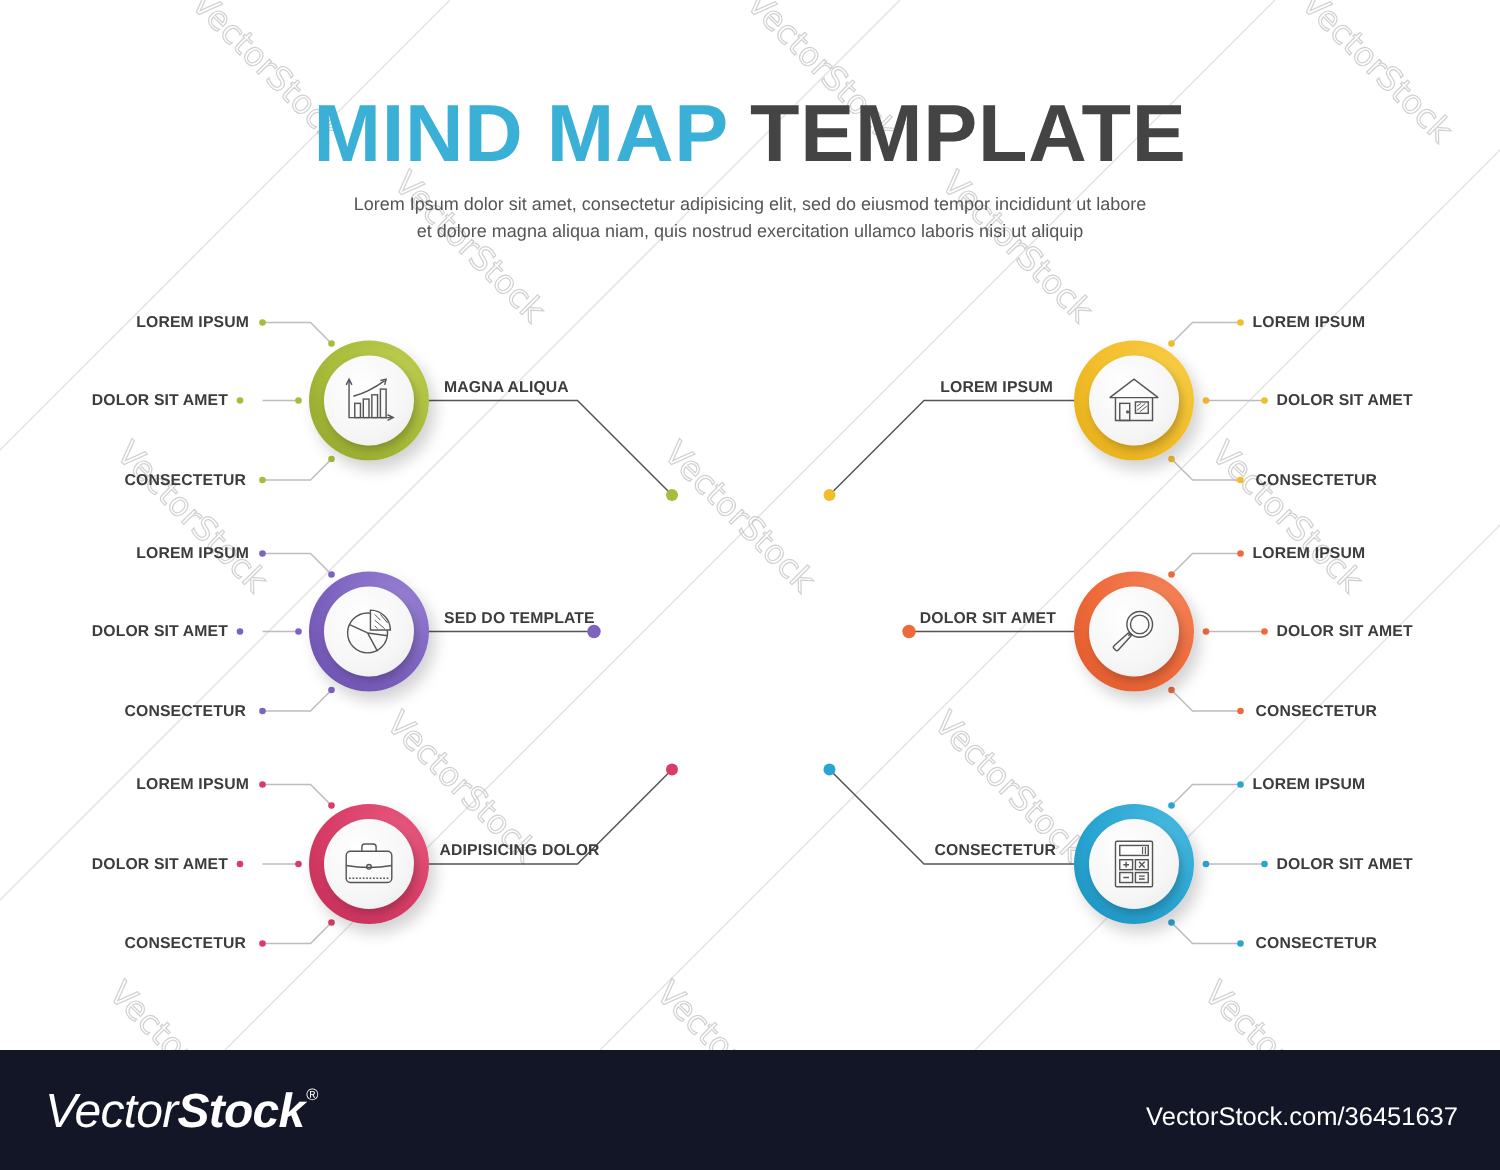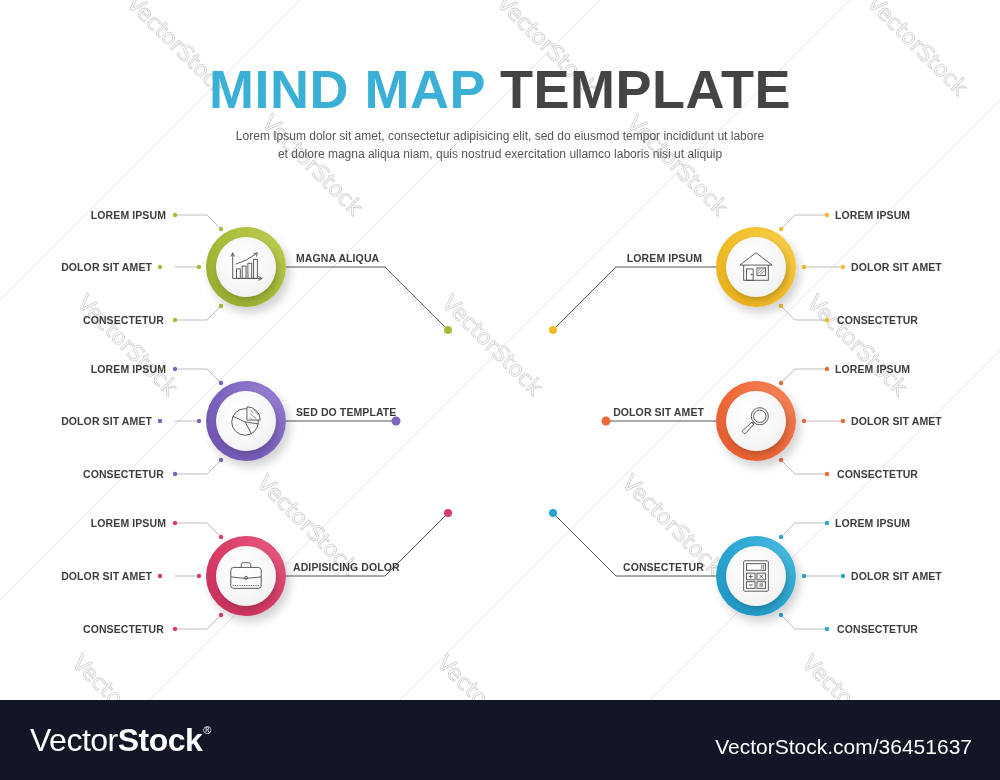--- a/index.html
+++ b/index.html
@@ -13,25 +13,25 @@
   .lbl { position:absolute; font-size:10.5px; font-weight:bold; color:#3c3c3c; white-space:nowrap; letter-spacing:0.1px; }
   .lbl.r { text-align:right; }
   .node { position:absolute; width:80px; height:80px; border-radius:50%; box-shadow: 4px 6px 10px rgba(0,0,0,0.18); }
   .node .inner { position:absolute; left:10px; top:10px; width:60px; height:60px; border-radius:50%; background:radial-gradient(circle at 40% 35%, #ffffff 0%, #f6f6f6 60%, #e9e9e9 100%); box-shadow: 2px 3px 6px rgba(0,0,0,0.22); display:flex; align-items:center; justify-content:center; }
   .node svg { width:38px; height:38px; }
   .center { position:absolute; left:410px; top:330px; width:184px; height:184px; border-radius:50%; background:radial-gradient(circle at 65% 30%, #4e6c8e 0%, #2f4b6c 45%, #1f3654 100%); box-shadow: 6px 10px 18px rgba(0,0,0,0.25); }
   .center .inner { position:absolute; left:21px; top:21px; width:142px; height:142px; border-radius:50%; background:radial-gradient(circle at 40% 35%, #ffffff 0%, #f5f5f5 60%, #e8e8e8 100%); box-shadow: 3px 5px 10px rgba(0,0,0,0.25); display:flex; flex-direction:column; align-items:center; justify-content:center; text-align:center; }
   .center .c1 { color:#3bb0d6; font-weight:bold; font-size:15px; line-height:20px; }
   .center .c2 { color:#444444; font-weight:bold; font-size:15px; line-height:20px; }
   .footer { position:absolute; left:0; top:700px; width:1000px; height:80px; background:#131626; }
-  .footer .brand { position:absolute; left:30px; top:22px; color:#ffffff; font-size:32px; letter-spacing:-0.5px; }
+  .footer .brand { position:absolute; left:30px; top:22px; color:#ffffff; font-size:32px; letter-spacing:-0.5px;font-style:italic; }
   .footer .brand .b1 { font-weight:normal; }
   .footer .brand .b2 { font-weight:bold; }
   .footer .brand sup { font-size:11px; vertical-align:top; position:relative; top:2px; margin-left:1px; }
-  .footer .url { position:absolute; right:28px; top:35px; color:#ffffff; font-size:21px; }
+  .footer .url { position:absolute; right:28px; top:35px; color:#ffffff; font-size:17px; }
   .wm { position:absolute; color:transparent; -webkit-text-stroke:0.8px rgba(170,170,170,0.55); font-size:22px; font-family:"DejaVu Sans", sans-serif; transform:rotate(45deg); transform-origin:left top; pointer-events:none; white-space:nowrap; }
 </style>
 </head>
 <body>
 
 <div class="canvas">
 
   <svg class="wm-lines" viewBox="0 0 1000 700">
     <g stroke="#e4e4e4" stroke-width="1">
       <line x1="-100" y1="700" x2="600" y2="0"></line>

